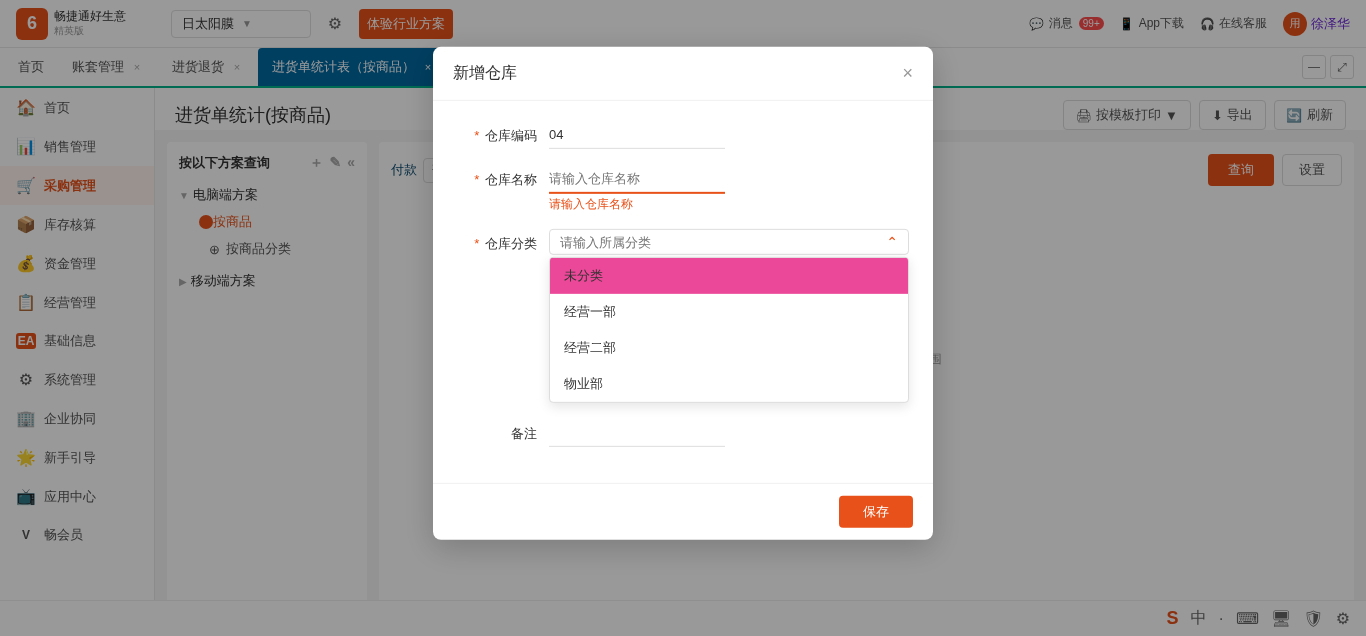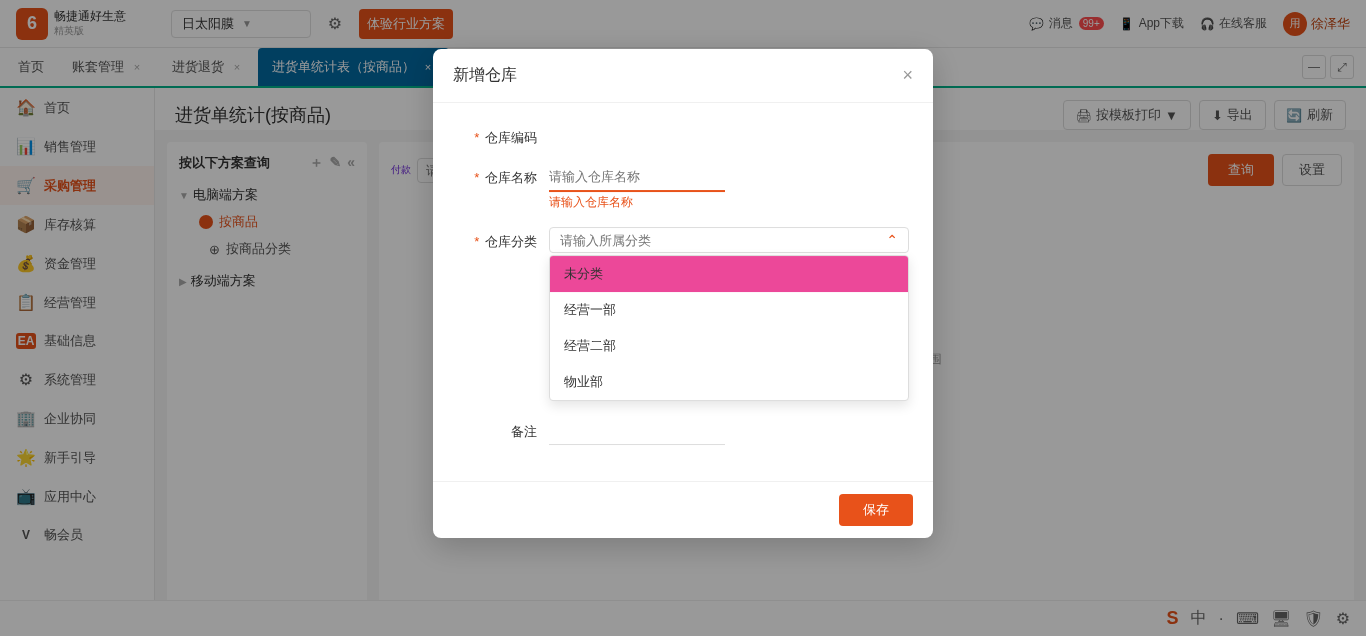--- a/index.html
+++ b/index.html
@@ -52,21 +52,21 @@
     .header-right {
       margin-left: auto; display: flex; align-items: center; gap: 16px;
     }
     .header-action {
       display: flex; align-items: center; gap: 4px; cursor: pointer; color: #555; font-size: 12px;
     }
     .badge {
       background: #ff4d4f; color: #fff; font-size: 10px;
       border-radius: 8px; padding: 1px 4px; margin-left: 2px;
     }
-    .user-name { color: #c2410c; font-size: 13px; cursor: pointer; }
+    .user-name { color: #6d28d9; font-size: 13px; cursor: pointer; }
 
     
     .tab-bar {
       height: 40px;
       background: #fff;
       display: flex;
       align-items: stretch;
       border-bottom: 2px solid #00b38a;
       padding: 0 4px;
     }
@@ -163,38 +163,38 @@
     .filter-icons { display: flex; gap: 6px; }
     .filter-icon-btn { color: #aaa; cursor: pointer; font-size: 14px; }
     .filter-tree { font-size: 13px; }
     .tree-group { margin-bottom: 6px; }
     .tree-group-title {
       display: flex; align-items: center; gap: 4px; color: #333; cursor: pointer;
       padding: 4px 0;
     }
     .tree-arrow { color: #aaa; font-size: 10px; }
     .tree-item {
-      display: flex; align-items: center; gap: 6px;
+      display: flex; align-items: center; 
       padding: 5px 0 5px 20px; cursor: pointer; color: #555;
     }
     .tree-item.active { color: #e8521a; }
     .tree-sub-item {
       display: flex; align-items: center; gap: 6px;
       padding: 4px 0 4px 30px; cursor: pointer; color: #555;
     }
 
     .data-panel {
       flex: 1; background: #fff; border-radius: 4px;
       padding: 12px; overflow: hidden;
     }
     .data-toolbar {
       display: flex; gap: 12px; margin-bottom: 10px; align-items: center;
     }
     .data-field { display: flex; align-items: center; gap: 6px; }
-    .field-label { color: #6d28d9; font-size: 10px; white-space: nowrap; }
+    .field-label { color: #0c4a6e; font-size: 13px; white-space: nowrap; }
     .field-input {
       border: 1px solid #ddd; border-radius: 4px; padding: 4px 8px;
       font-size: 13px; width: 120px; outline: none;
     }
     .select-box {
       border: 1px solid #ddd; border-radius: 4px; padding: 4px 8px;
       font-size: 13px; width: 150px; background: #fff; cursor: pointer;
       display: flex; align-items: center; justify-content: space-between;
     }
 
@@ -501,20 +501,23 @@
     <span class="dialog-title">新增仓库</span>
     <span class="dialog-close">×</span>
   </div>
   <div class="dialog-body">
 
     <div class="form-row">
       <span class="form-label">
         <span class="required">*</span>
         <span>仓库编码</span>
       </span>
+      <div class="form-control-wrap">
+        <input class="form-input" type="text" value="04" style="">
+      </div>
     </div>
 
     <div class="form-row">
       <span class="form-label">
         <span class="required">*</span>
         <span>仓库名称</span>
       </span>
       <div class="form-control-wrap">
         <input class="form-input error-border" type="text" placeholder="请输入仓库名称" style="">
         <div class="error-hint">请输入仓库名称</div>

